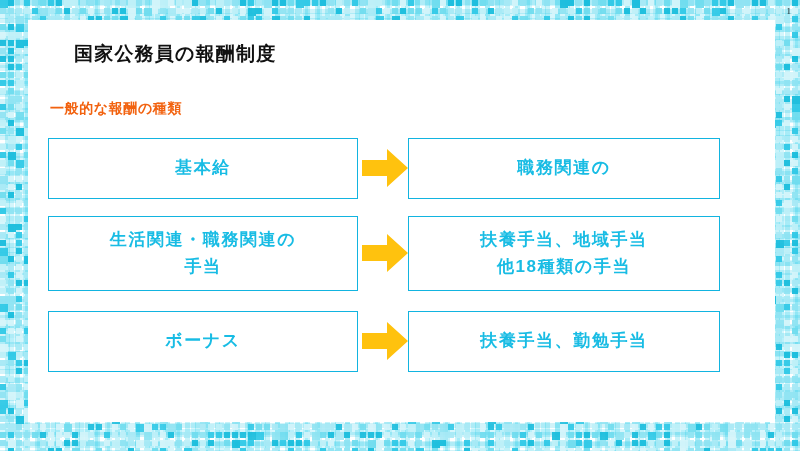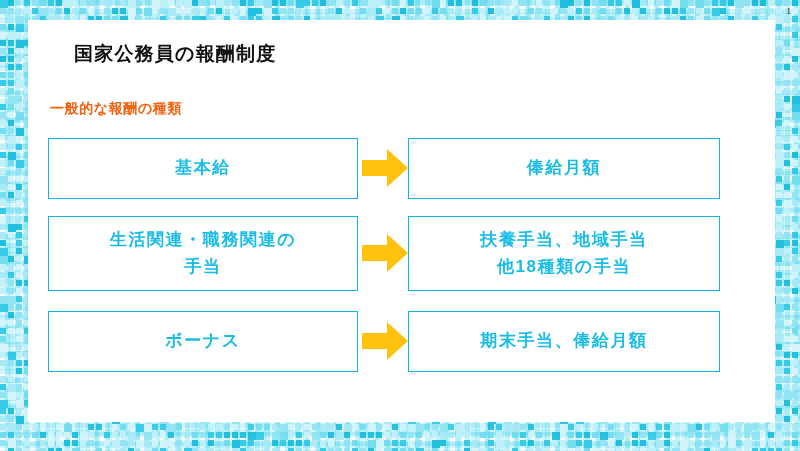--- a/index.html
+++ b/index.html
@@ -1203,21 +1203,21 @@
   <div class="row" id="row-0">
     <div class="box box-left">
       <span class="box-text">基本給</span>
     </div>
     <div class="arrow">
       <svg viewBox="0 0 46 38" xmlns="http://www.w3.org/2000/svg" aria-hidden="true">
         <polygon points="0,11 25,11 25,0 46,19 25,38 25,27 0,27" fill="#FFC20E"></polygon>
       </svg>
     </div>
     <div class="box box-right">
-      <span class="box-text">俸給月額</span>
+      <span class="box-text">職務関連の</span>
     </div>
   </div>
 
   <div class="row" id="row-1">
     <div class="box box-left">
       <span class="box-text">生活関連・職務関連の
 手当</span>
     </div>
     <div class="arrow">
       <svg viewBox="0 0 46 38" xmlns="http://www.w3.org/2000/svg" aria-hidden="true">
@@ -1233,18 +1233,18 @@
   <div class="row" id="row-2">
     <div class="box box-left">
       <span class="box-text">ボーナス</span>
     </div>
     <div class="arrow">
       <svg viewBox="0 0 46 38" xmlns="http://www.w3.org/2000/svg" aria-hidden="true">
         <polygon points="0,11 25,11 25,0 46,19 25,38 25,27 0,27" fill="#FFC20E"></polygon>
       </svg>
     </div>
     <div class="box box-right">
-      <span class="box-text">期末手当、俸給月額</span>
+      <span class="box-text">扶養手当、勤勉手当</span>
     </div>
   </div>
 
 
 </div>
 
 </body></html>

